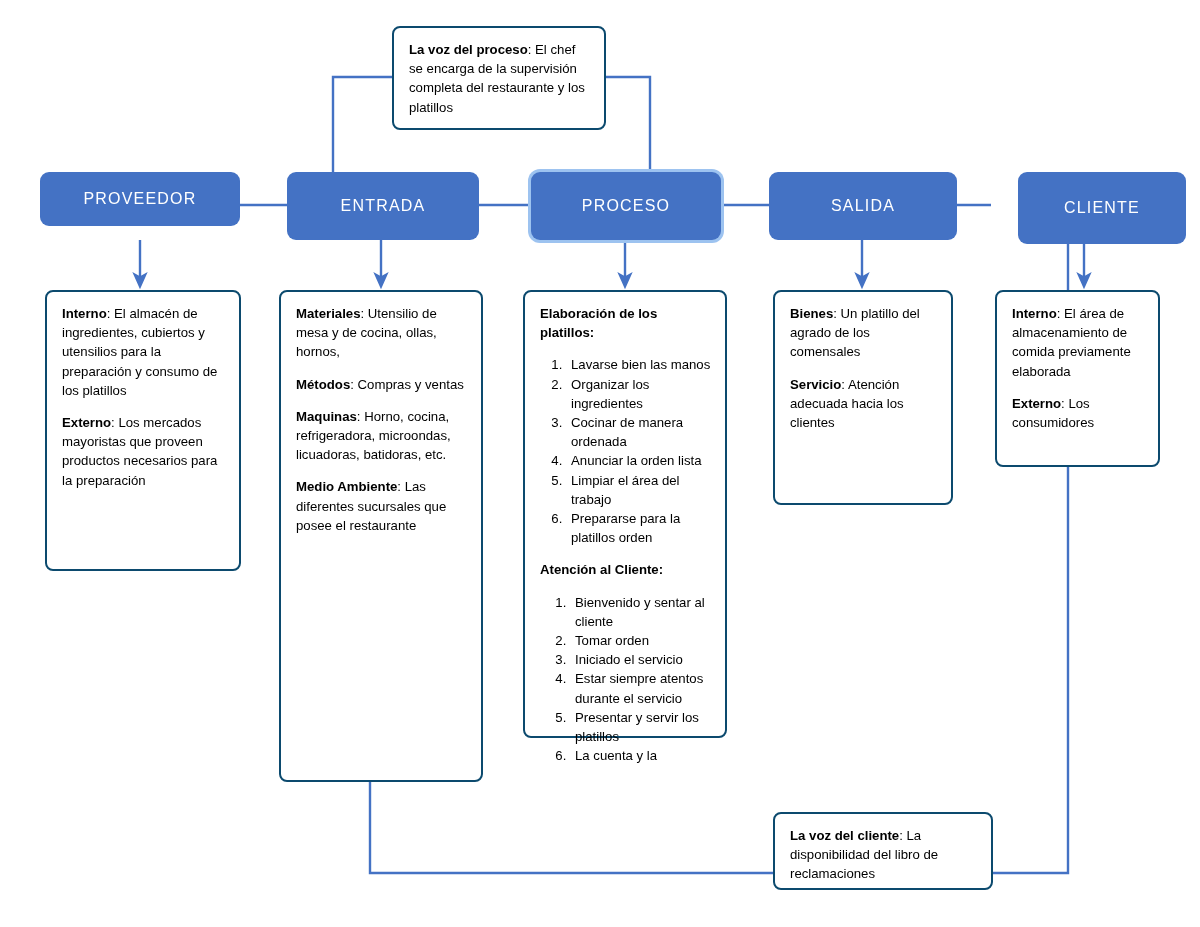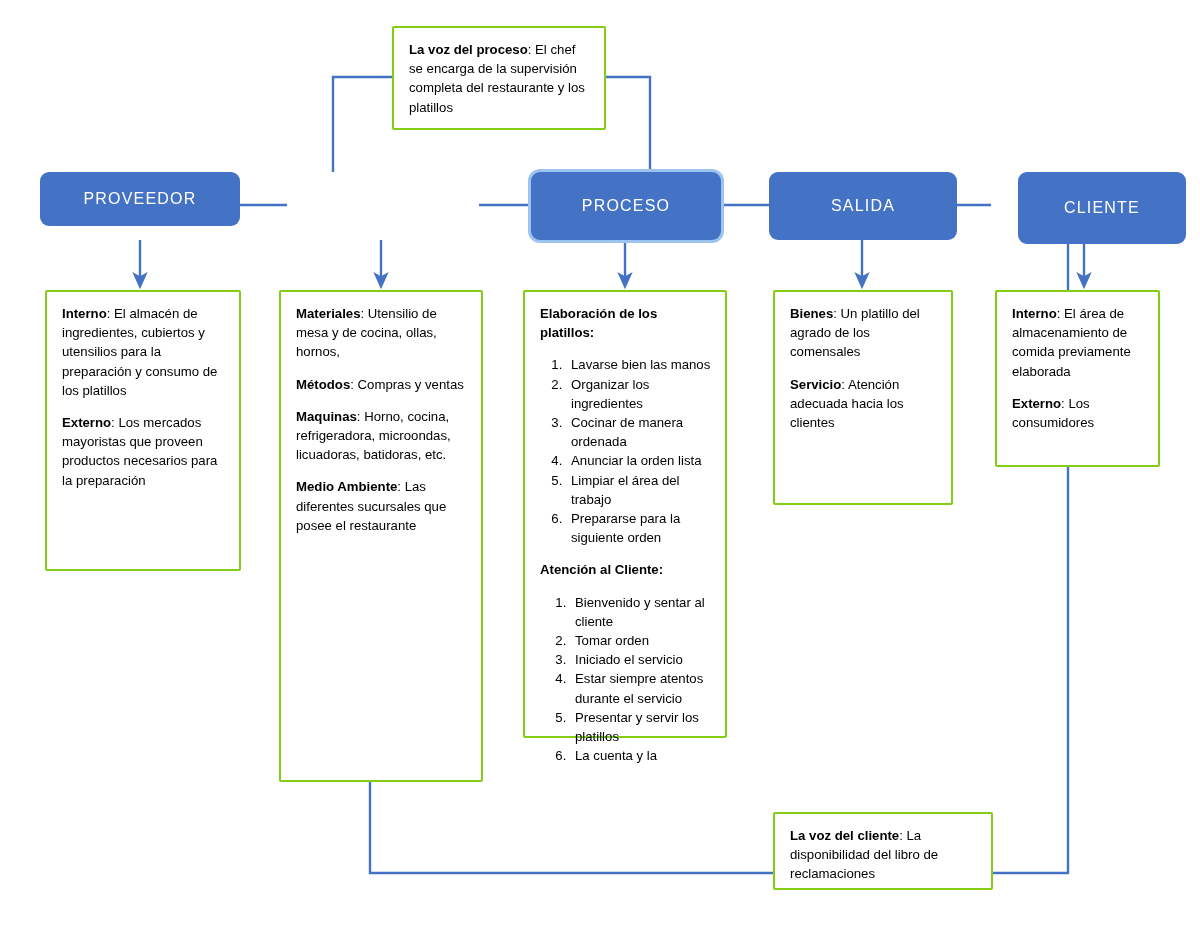--- a/index.html
+++ b/index.html
@@ -42,22 +42,22 @@
     z-index: 3;
   }
   .stage.highlight {
     box-shadow: 0 0 0 3px #9DC3F0;
   }
 
   
   .callout {
     position: absolute;
     background: #ffffff;
-    border: 2px solid #84cc16;
-    border-radius: 2px;
+    border: 2px solid #0c4a6e;
+    border-radius: 8px;
     padding: 12px 13px 12px 15px;
     font-size: 13.2px;
     line-height: 19.2px;
     z-index: 3;
   }
   .callout p {
     margin: 0 0 13px 0;
   }
   .callout p:last-child { margin-bottom: 0; }
   .callout b { font-weight: 700; }
@@ -117,20 +117,23 @@
   </svg>
 
   <div class="callout" style="left:392px; top:26px; width:214px; height:104px;">
     <p><b>La voz del proceso</b><span>: </span><span>El chef se encarga de la supervisión completa del restaurante y los platillos</span></p>
   </div>
 
   <div class="stage" style="left:40px; top:172px; width:200px; height:54px;">
     <span>PROVEEDOR</span>
   </div>
 
+  <div class="stage" style="left:287px; top:172px; width:192px; height:68px;">
+    <span>ENTRADA</span>
+  </div>
 
   <div class="stage highlight" style="left:531px; top:172px; width:190px; height:68px;">
     <span>PROCESO</span>
   </div>
 
   <div class="stage" style="left:769px; top:172px; width:188px; height:68px;">
     <span>SALIDA</span>
   </div>
 
   <div class="stage" style="left:1018px; top:172px; width:168px; height:72px;">
@@ -150,21 +153,21 @@
   </div>
 
   <div class="callout" style="left:523px; top:290px; width:204px; height:448px;">
     <p class="heading">Elaboración de los platillos:</p>
     <ol>
       <li>Lavarse bien las manos</li>
       <li>Organizar los ingredientes</li>
       <li>Cocinar de manera ordenada</li>
       <li>Anunciar la orden lista</li>
       <li>Limpiar el área del trabajo</li>
-      <li>Prepararse para la siguiente orden</li>
+      <li>Prepararse para la platillos orden</li>
     </ol>
     <p class="heading">Atención al Cliente:</p>
     <ol class="wide">
       <li>Bienvenido y sentar al cliente</li>
       <li>Tomar orden</li>
       <li>Iniciado el servicio</li>
       <li>Estar siempre atentos durante el servicio</li>
       <li>Presentar y servir los platillos</li>
       <li>La cuenta y la</li>
     </ol>

